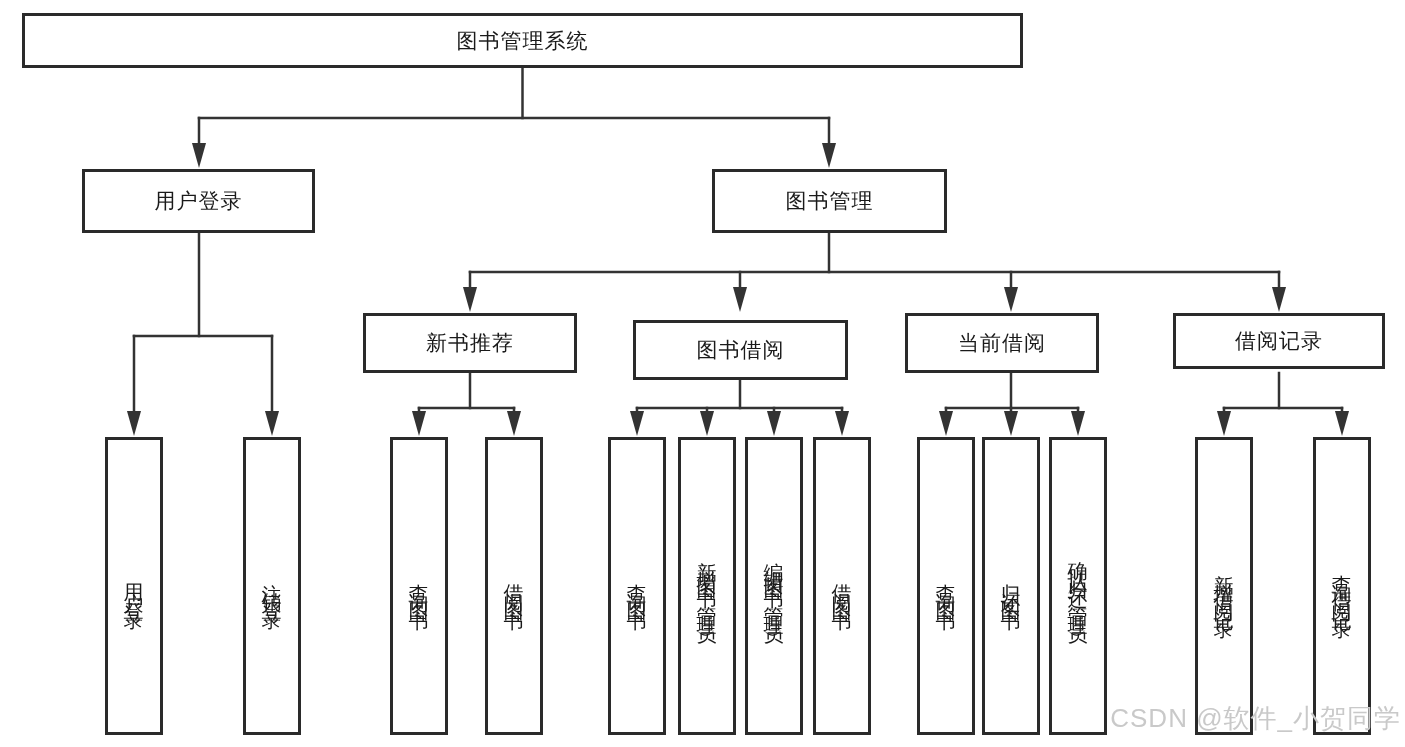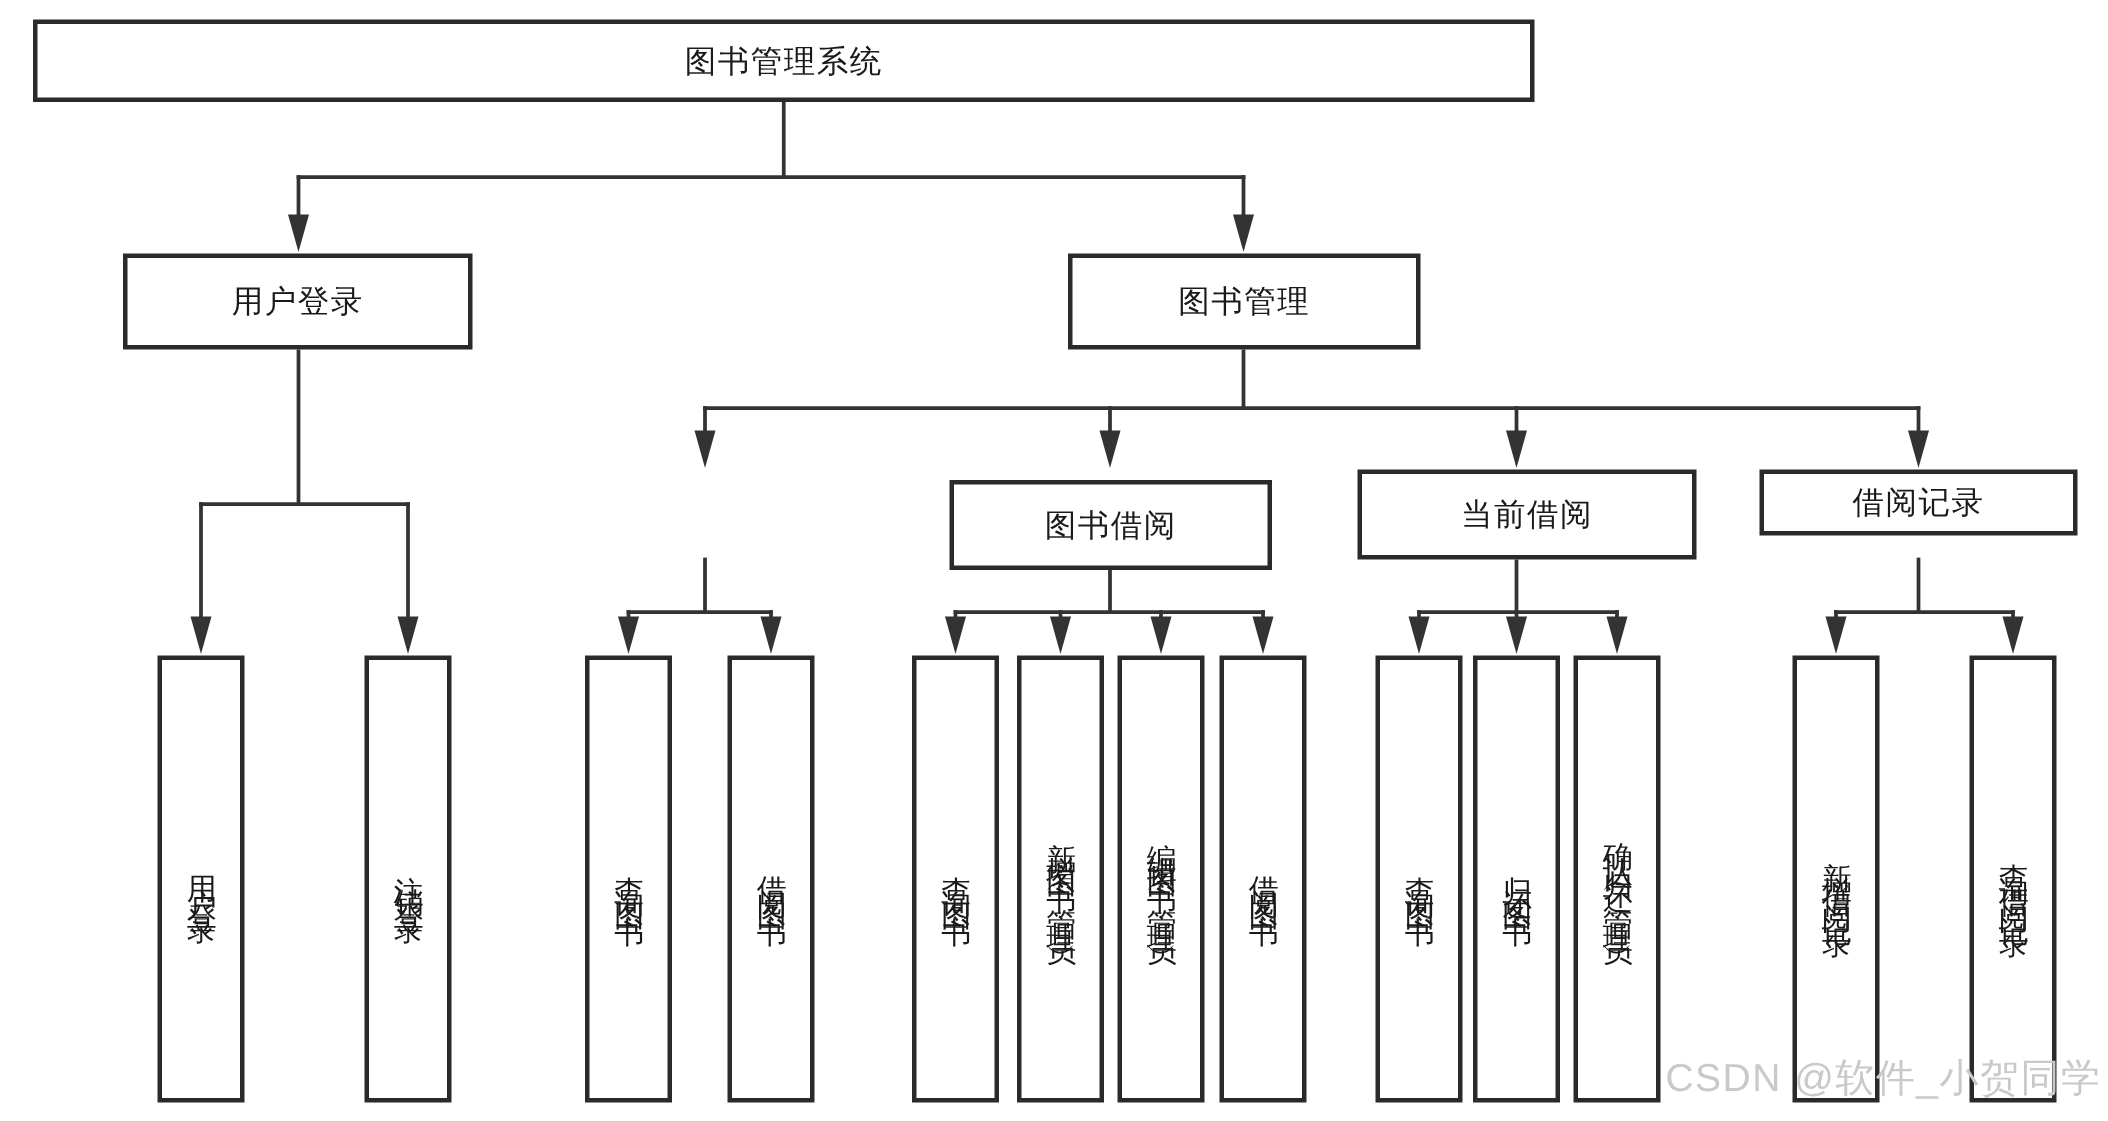--- a/index.html
+++ b/index.html
@@ -93,27 +93,30 @@
     <span class="hlabel">图书管理系统</span>
   </div>
 
   <div class="node" style="left:82px;top:169px;width:233px;height:64px;">
     <span class="hlabel">用户登录</span>
   </div>
   <div class="node" style="left:712px;top:169px;width:235px;height:64px;font-family:Liberation Serif, serif;">
     <span class="hlabel">图书管理</span>
   </div>
 
+  <div class="node" style="left:363px;top:313px;width:214px;height:60px;">
+    <span class="hlabel">新书推荐</span>
+  </div>
   <div class="node" style="left:633px;top:320px;width:215px;height:60px;">
     <span class="hlabel">图书借阅</span>
   </div>
-  <div class="node" style="left:905px;top:313px;width:226px;height:60px;">
+  <div class="node" style="left:905px;top:313px;width:194px;height:60px;">
     <span class="hlabel">当前借阅</span>
   </div>
-  <div class="node" style="left:1173px;top:313px;width:212px;height:44px;">
+  <div class="node" style="left:1173px;top:313px;width:212px;height:56px;">
     <span class="hlabel">借阅记录</span>
   </div>
 
   <div class="node leaf" style="left:105px;">
     <span class="vlabel">用户登录</span>
   </div>
   <div class="node leaf" style="left:243px;">
     <span class="vlabel">注销登录</span>
   </div>
   <div class="node leaf" style="left:390px;">

